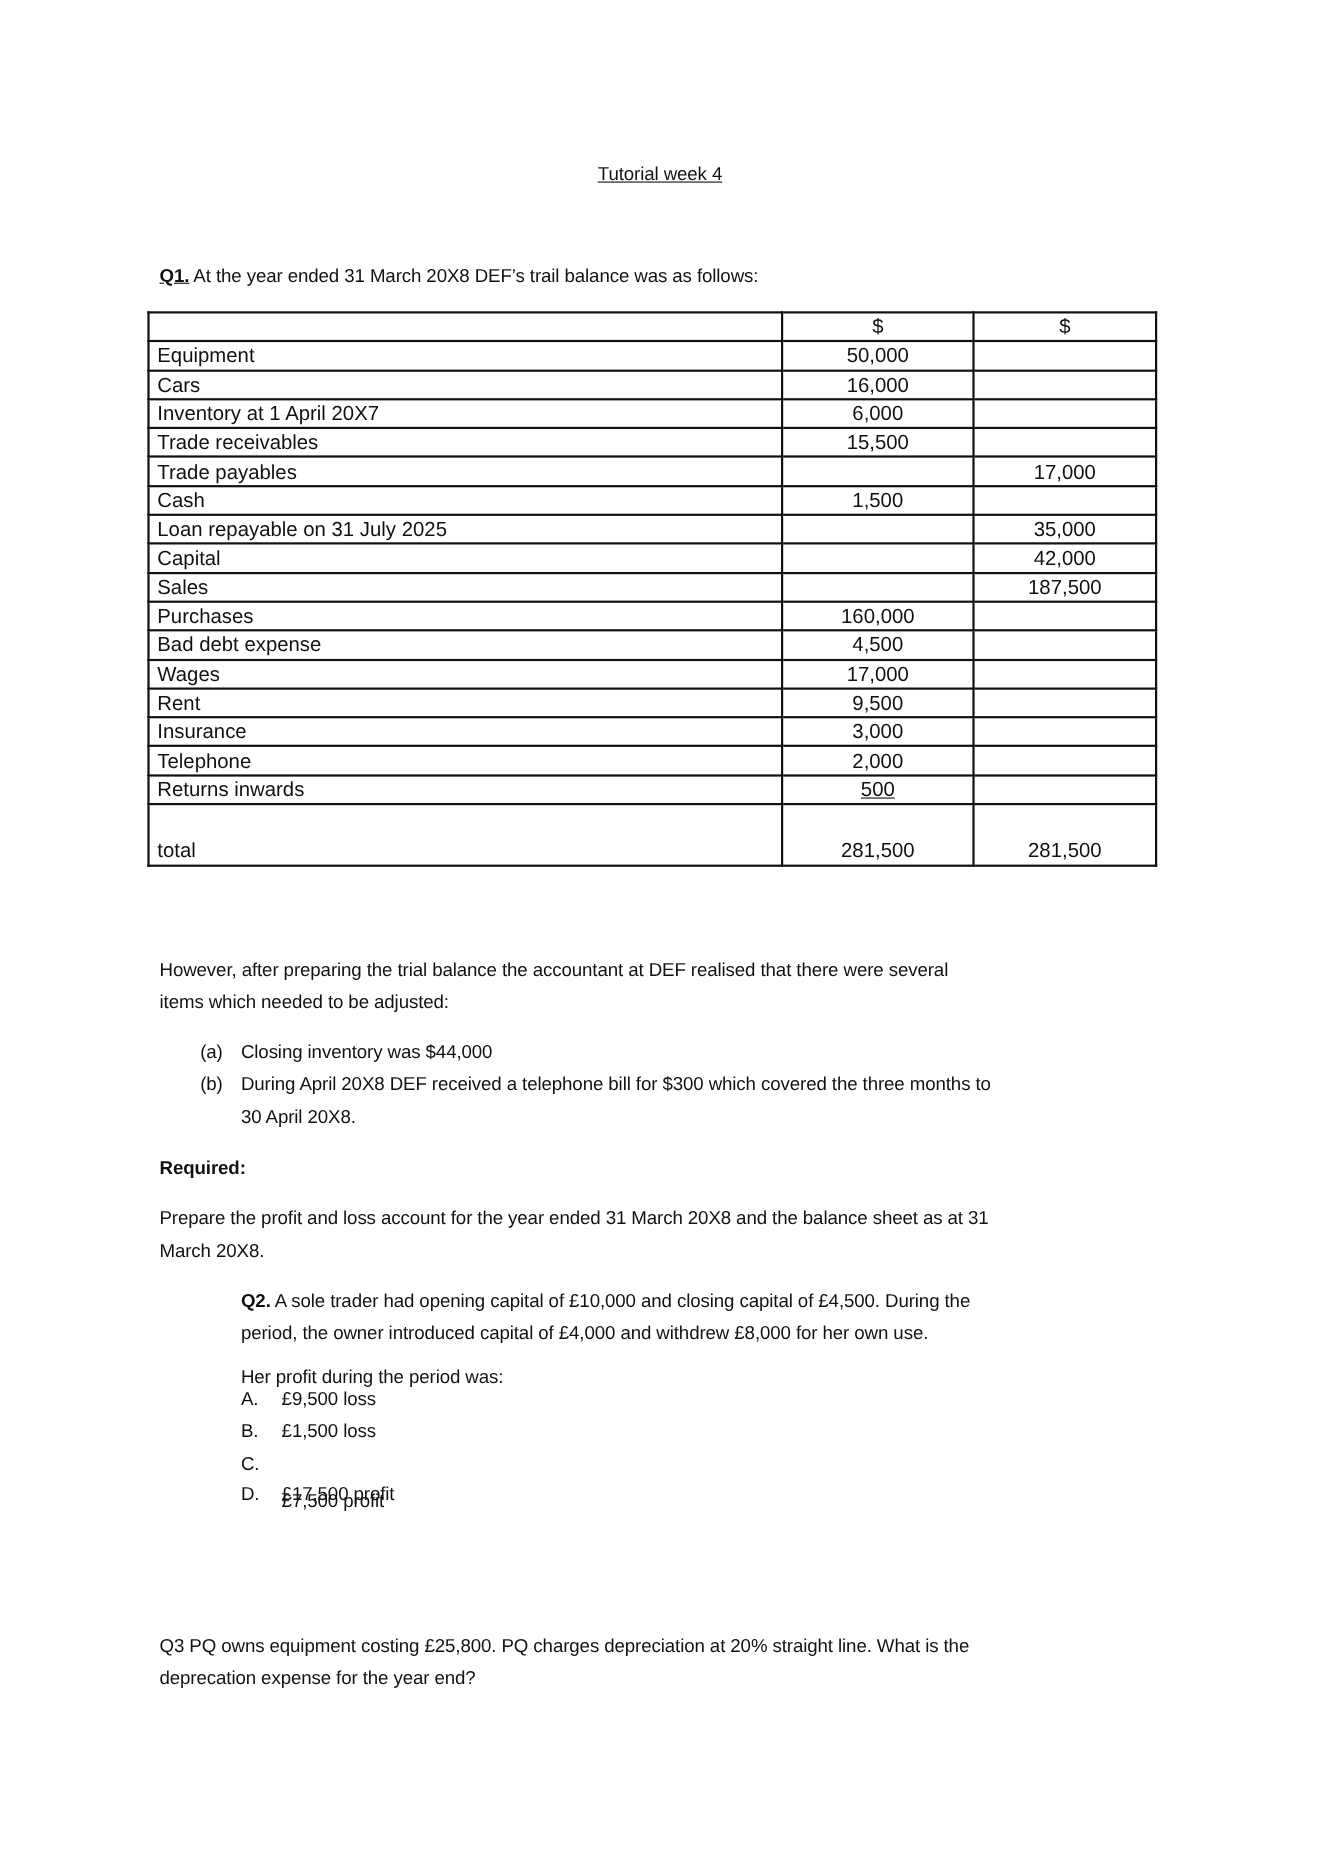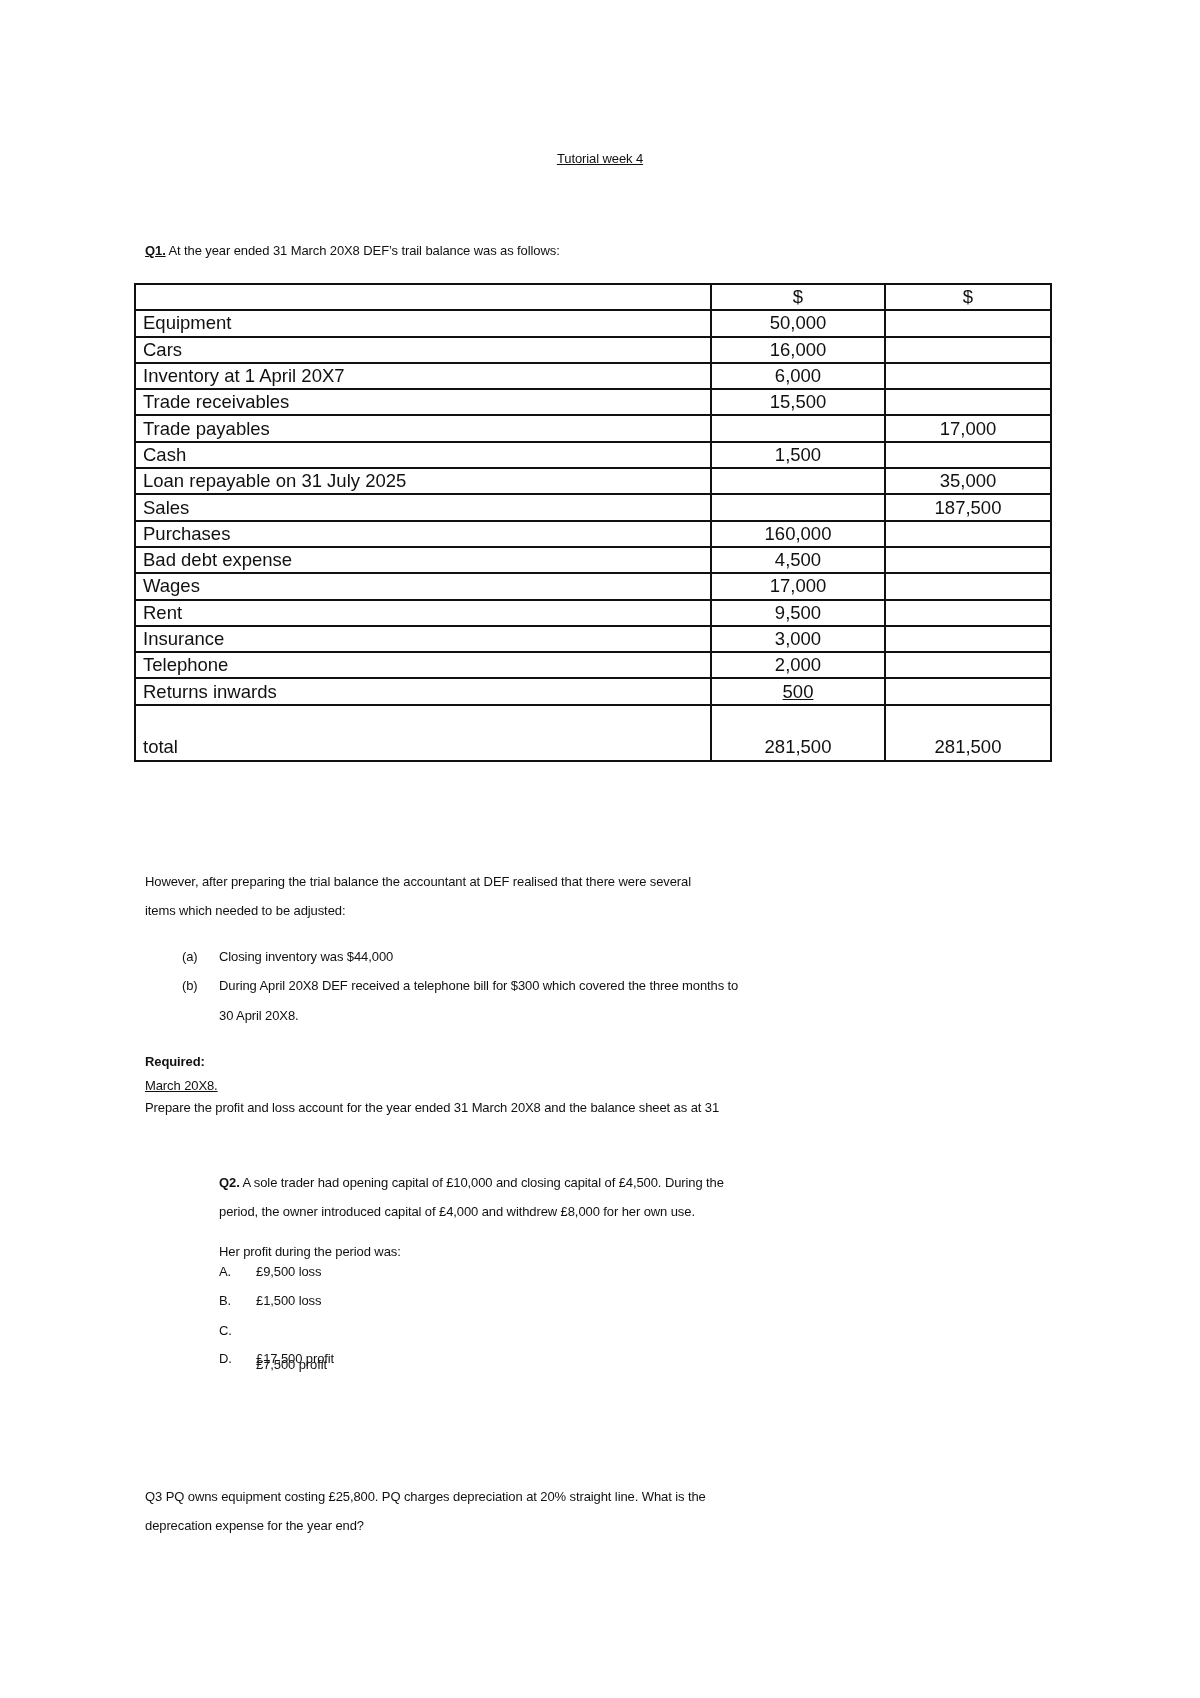--- a/index.html
+++ b/index.html
@@ -1,18 +1,18 @@
 <!DOCTYPE html>
 <html><head>
 <meta charset="utf-8">
 <style>
   html, body { margin:0; padding:0; background:#ffffff; }
   body { width:1200px; height:1698px; position:relative; overflow:hidden;
          font-family:"Liberation Sans", "DejaVu Sans", sans-serif; color:#111; }
-  .t { position:absolute; font-size:13px; line-height:22px; white-space:nowrap; letter-spacing:-0.1px; }
+  .t { position:absolute; font-size:17px; line-height:22px; white-space:nowrap; letter-spacing:-0.1px; }
   .title { left:0; width:1200px; text-align:center; top:148px; }
   .title span { text-decoration:underline; }
   .ul { text-decoration:underline; font-weight:bold; }
   .b { font-weight:bold; }
   table.tb { position:absolute; left:134px; top:283px; width:918px; border-collapse:collapse;
              border:2.5px solid #111; font-size:18.5px; }
   table.tb td { border:2px solid #111; height:24.3px; padding:0 7px; line-height:22px; }
   table.tb td.c1 { width:560px; }
   table.tb td.c2 { width:158px; text-align:center; }
   table.tb td.c3 { text-align:center; }
@@ -64,20 +64,25 @@
         <td class="c1">Cash</td>
         <td class="c2">1,500</td>
         <td class="c3"></td>
       </tr>
   <tr>
         <td class="c1">Loan repayable on 31 July 2025</td>
         <td class="c2"></td>
         <td class="c3">35,000</td>
       </tr>
   <tr>
+        <td class="c1">Capital</td>
+        <td class="c2"></td>
+        <td class="c3">42,000</td>
+      </tr>
+  <tr>
         <td class="c1">Sales</td>
         <td class="c2"></td>
         <td class="c3">187,500</td>
       </tr>
   <tr>
         <td class="c1">Purchases</td>
         <td class="c2">160,000</td>
         <td class="c3"></td>
       </tr>
   <tr>
@@ -122,21 +127,21 @@
 <div class="t" style="left:145px; top:900px;">items which needed to be adjusted:</div>
 
 <div class="t" style="left:182px; top:946px;">(a)</div>
 <div class="t" style="left:219px; top:946px;">Closing inventory was $44,000</div>
 <div class="t" style="left:182px; top:975px;">(b)</div>
 <div class="t" style="left:219px; top:975px;">During April 20X8 DEF received a telephone bill for $300 which covered the three months to</div>
 <div class="t" style="left:219px; top:1005px;">30 April 20X8.</div>
 
 <div class="t b" style="left:145px; top:1051px;">Required:</div>
 <div class="t" style="left:145px; top:1097px;">Prepare the profit and loss account for the year ended 31 March 20X8 and the balance sheet as at 31</div>
-<div class="t" style="left:145px; top:1075px;text-decoration:underline;">March 20X8.</div>
+<div class="t" style="left:145px; top:1127px;">March 20X8.</div>
 
 <div class="t" style="left:219px; top:1172px;">
   <span class="b">Q2.</span><span> A sole trader had opening capital of £10,000 and closing capital of £4,500. During the</span>
 </div>
 <div class="t" style="left:219px; top:1201px;">period, the owner introduced capital of £4,000 and withdrew £8,000 for her own use.</div>
 <div class="t" style="left:219px; top:1229px;margin-top:12px;">Her profit during the period was:</div>
 
 <div class="t" style="left:219px; top:1261px;">A.</div>
 <div class="t" style="left:256px; top:1261px;">£9,500 loss</div>
 <div class="t" style="left:219px; top:1290px;">B.</div>

